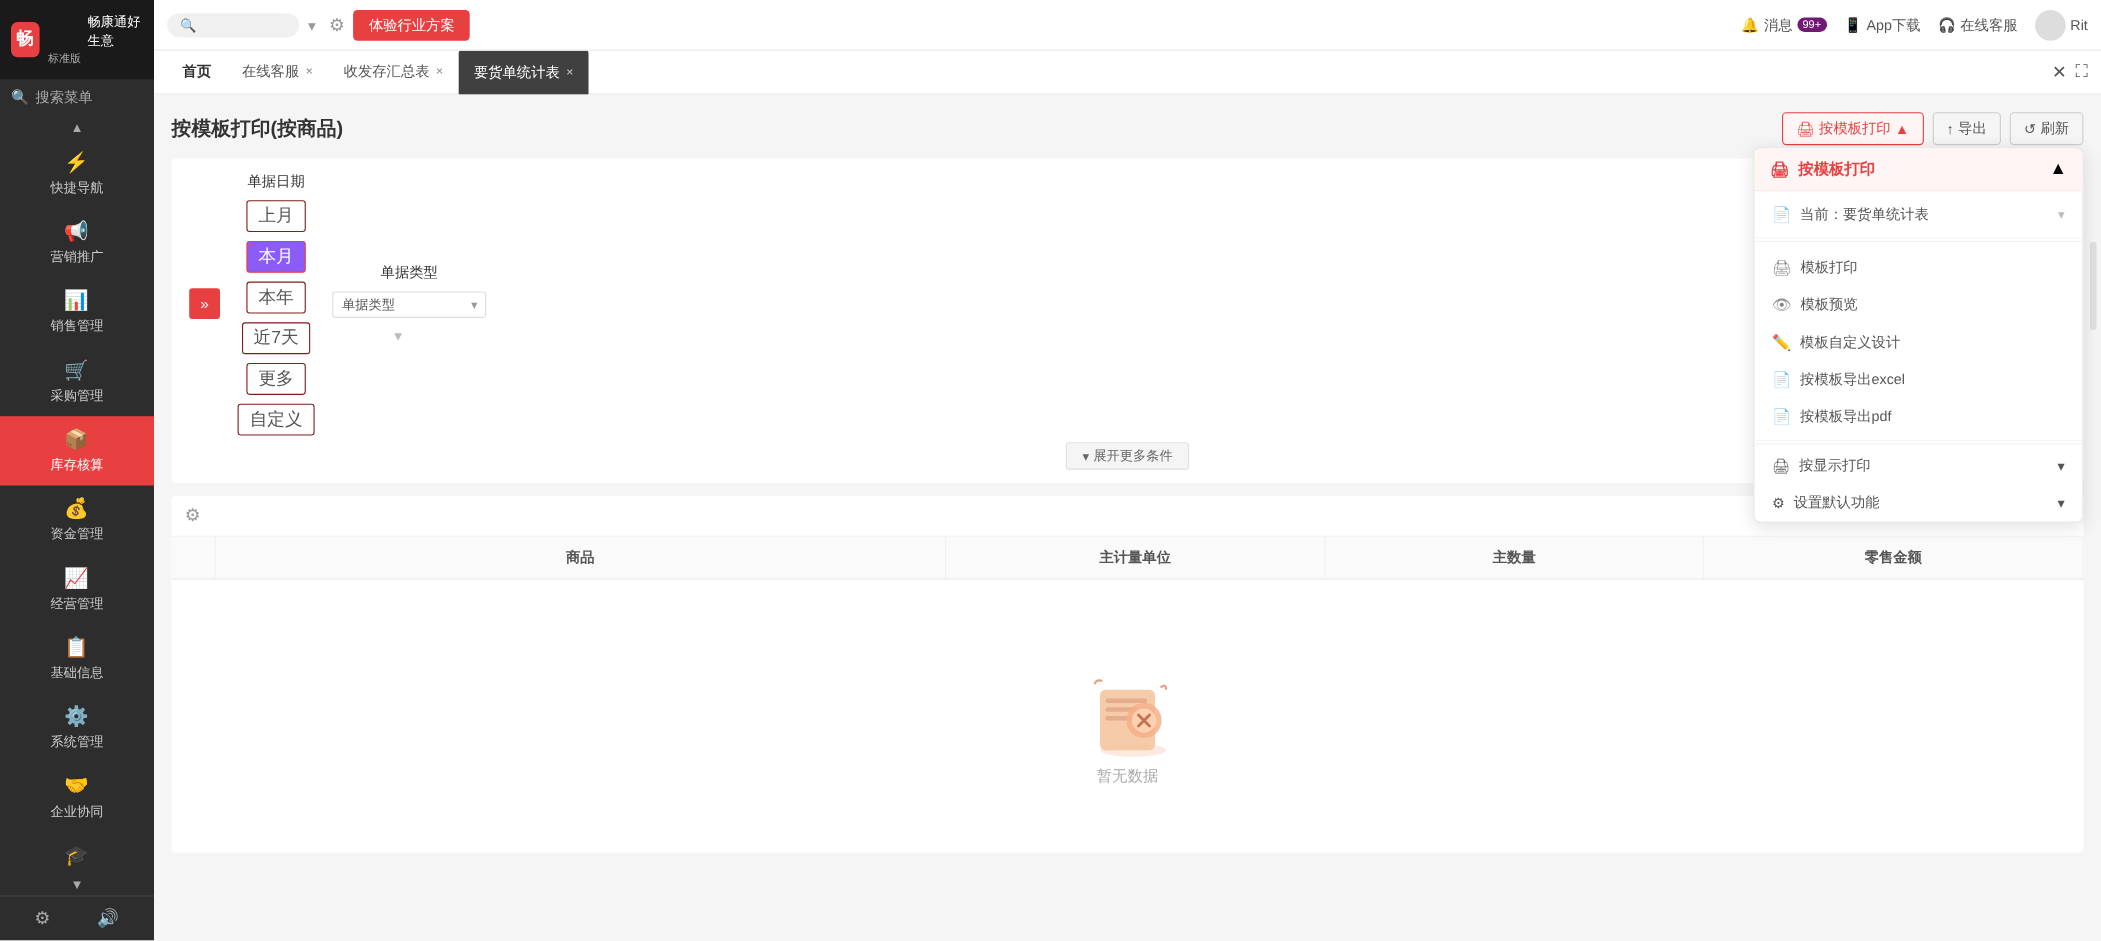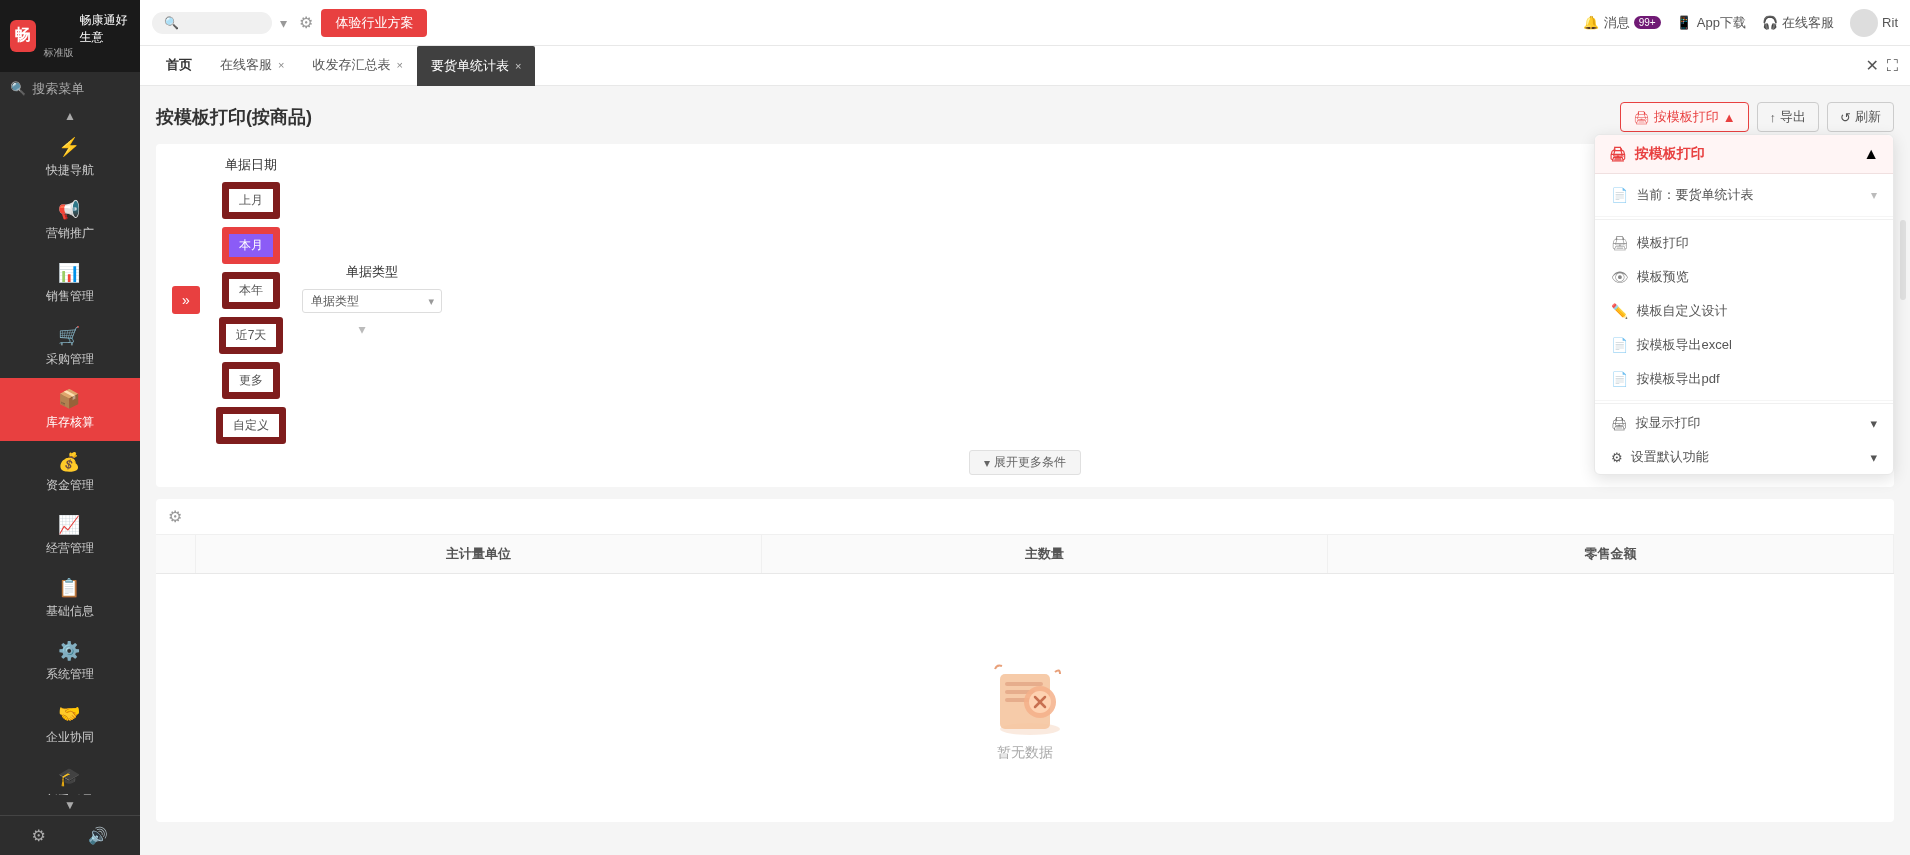--- a/index.html
+++ b/index.html
@@ -204,23 +204,23 @@
     }
     .filter-row {
       display: flex; align-items: center; gap: 16px; flex-wrap: wrap;
     }
     .filter-group {
       display: flex; align-items: center; gap: 8px; flex-direction: column;
     }
     .filter-label { font-size: 13px; color: #333; white-space: nowrap; }
     .filter-btn {
       padding: 3px 10px;
-      border: 7px solid #7f1d1d;
+      border: 1px solid #7f1d1d;
       border-radius: 3px;
-      font-size: 12px;
+      font-size: 16px;
       cursor: pointer;
       background: #fff;
       color: #555;
     }
     .filter-btn.active {
       background: #8b5cf6;
       color: #fff;
       border-color: #e84040;
     }
 
@@ -635,20 +635,21 @@
         </button>
       </div>
     </div>
 
     <div class="table-section">
       <div class="table-toolbar">
         <span class="table-toolbar-gear">⚙</span>
       </div>
       <div class="table-header">
         <div class="th" style="flex:0 0 40px;"></div>
+        <div class="th product">商品</div>
         <div class="th">主计量单位</div>
         <div class="th">主数量</div>
         <div class="th">零售金额</div>
       </div>
 
       <div class="empty-state">
 
         <svg width="100" height="90" viewBox="0 0 100 90">
           <ellipse cx="55" cy="75" rx="30" ry="6" fill="#f5d5c0" opacity="0.5"></ellipse>
           <rect x="25" y="20" width="50" height="55" rx="5" fill="#f5c5a0" opacity="0.9"></rect>

